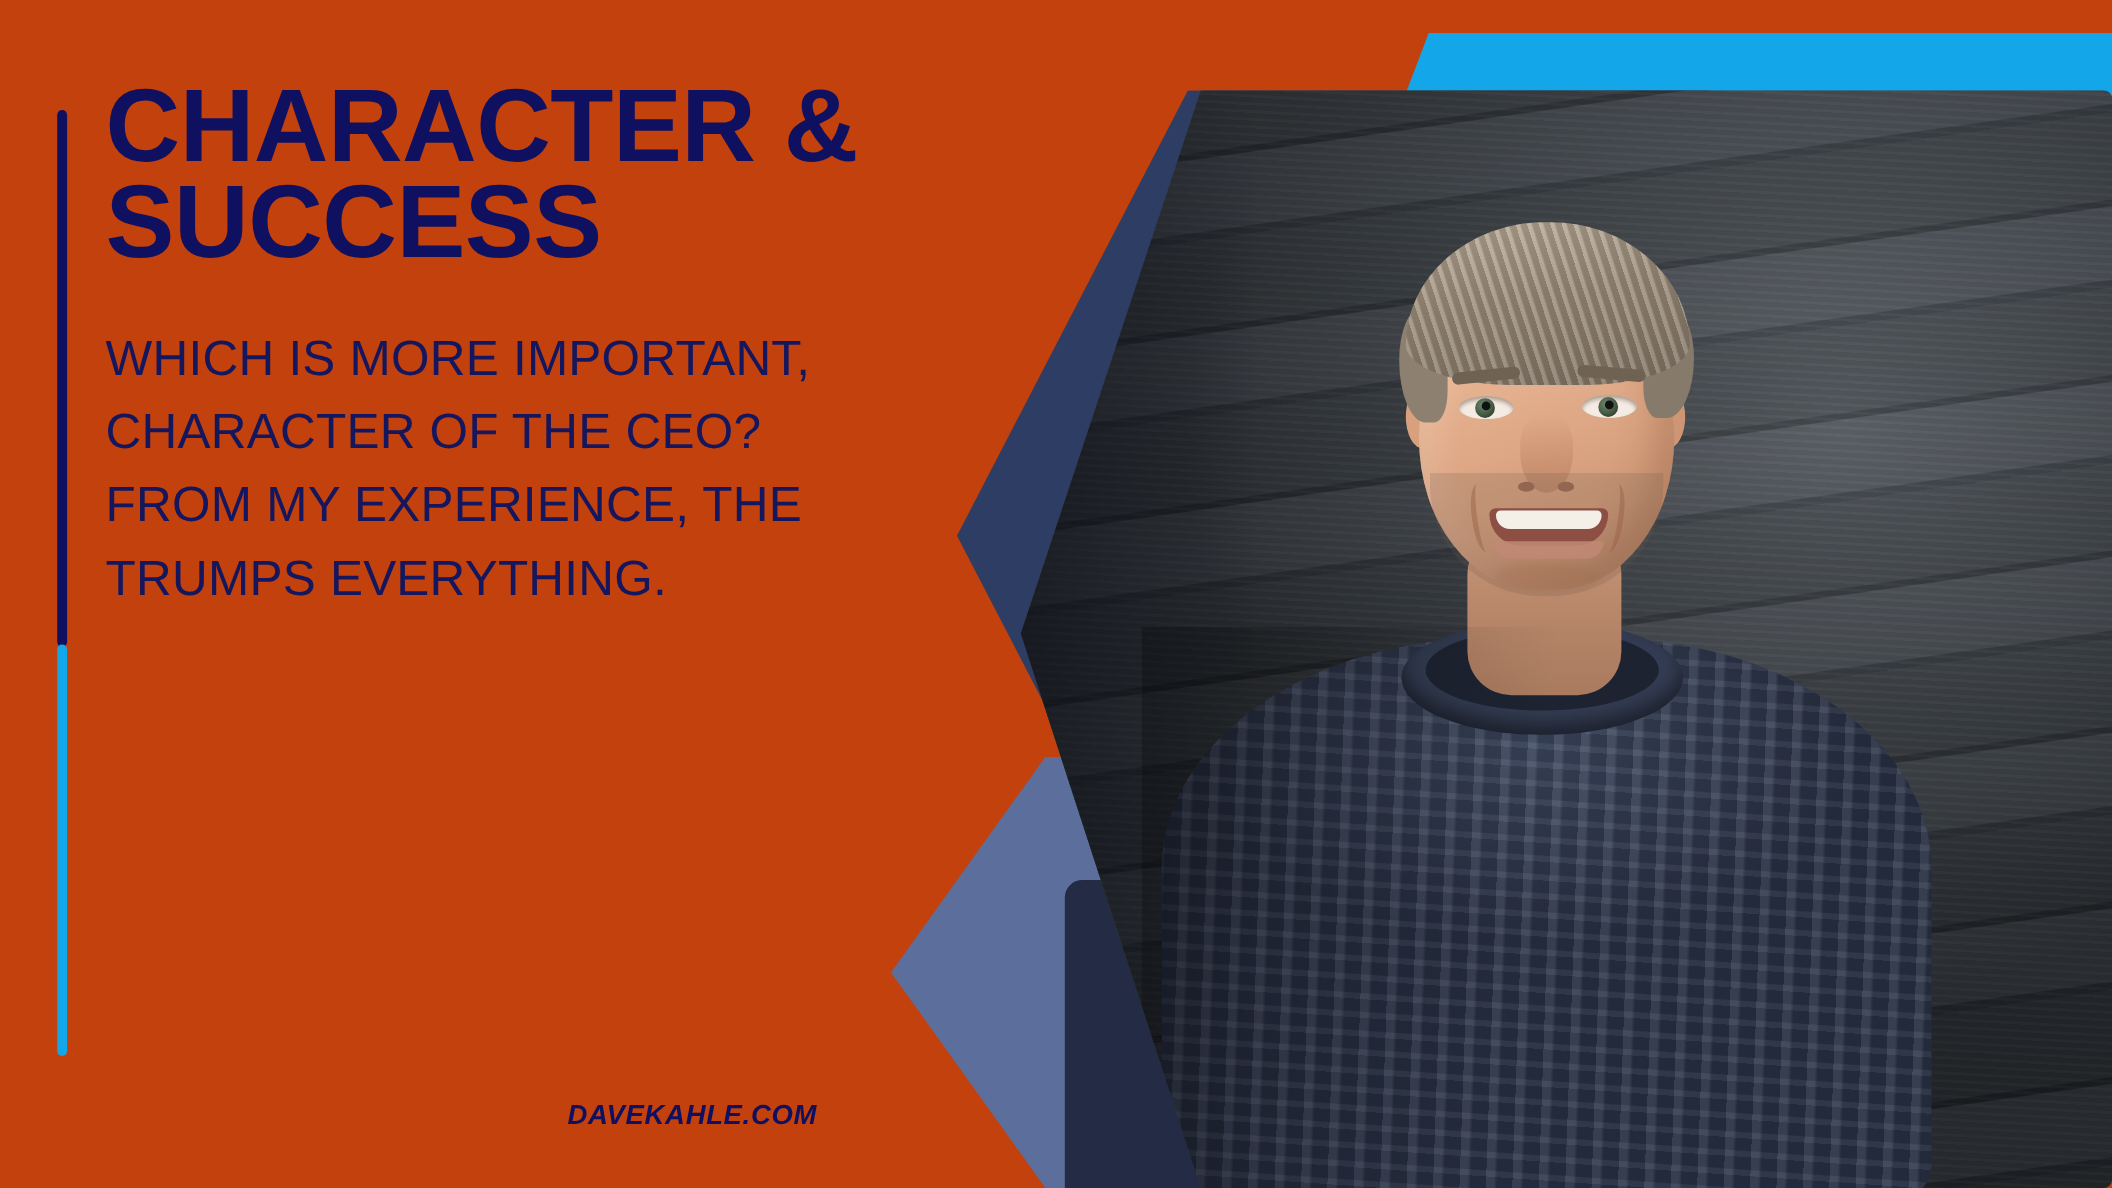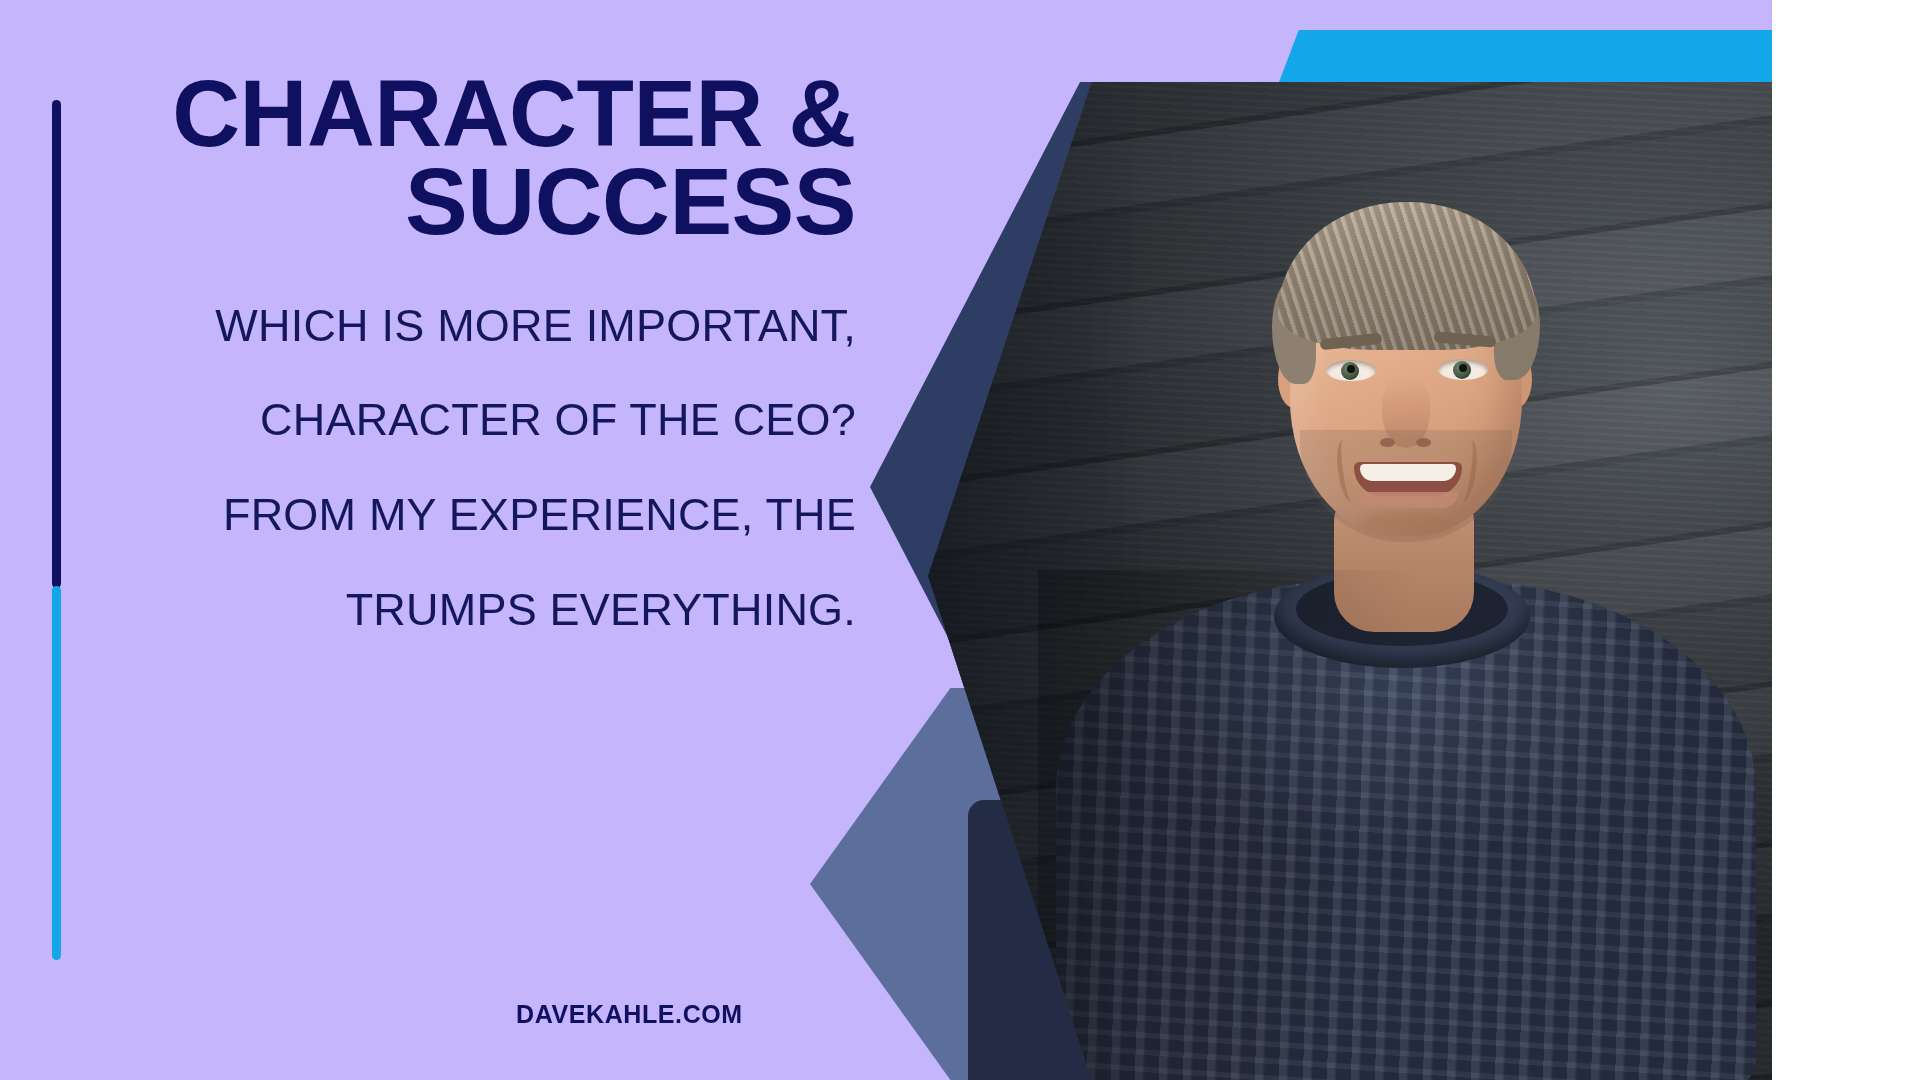--- a/index.html
+++ b/index.html
@@ -7,24 +7,23 @@
   body{
     background:#ffffff;
     font-family:"Liberation Sans", sans-serif;
     overflow:hidden;
     position:relative;
   }
 
   #canvas{
     position:absolute;
     left:0; top:0;
-    width:1772px; height:1080px;
-    background:#c4b5fd;
-    overflow:hidden;
-    text-align:right;
+    width:1920px; height:1080px;
+    background:#c2410c;
+    overflow:hidden;
   }
 
   
   .accent-bar{
     position:absolute;
     left:52px;
     width:9px;
     border-radius:5px;
   }
   .accent-bar-navy{
@@ -59,31 +58,32 @@
 
   .body-copy{
     margin-top:46px;
     color:#14165e;
     font-size:45px;
     line-height:1.48;
     font-weight:400;
     text-transform:uppercase;
     letter-spacing:0.2px;
   }
-  .body-line{ display:block; white-space:nowrap;margin-top:28px; }
+  .body-line{ display:block; white-space:nowrap; }
 
   .website{
     position:absolute;
     left:516px;
     top:1000px;
     color:#101060;
     font-size:25px;
     font-weight:700;
     letter-spacing:0.6px;
     text-transform:uppercase;
+    font-style:italic;
   }
 
   
   .graphics{
     position:absolute;
     left:780px; top:0;
     width:1140px; height:1080px;
   }
   .graphics > *{ position:absolute; }
 

